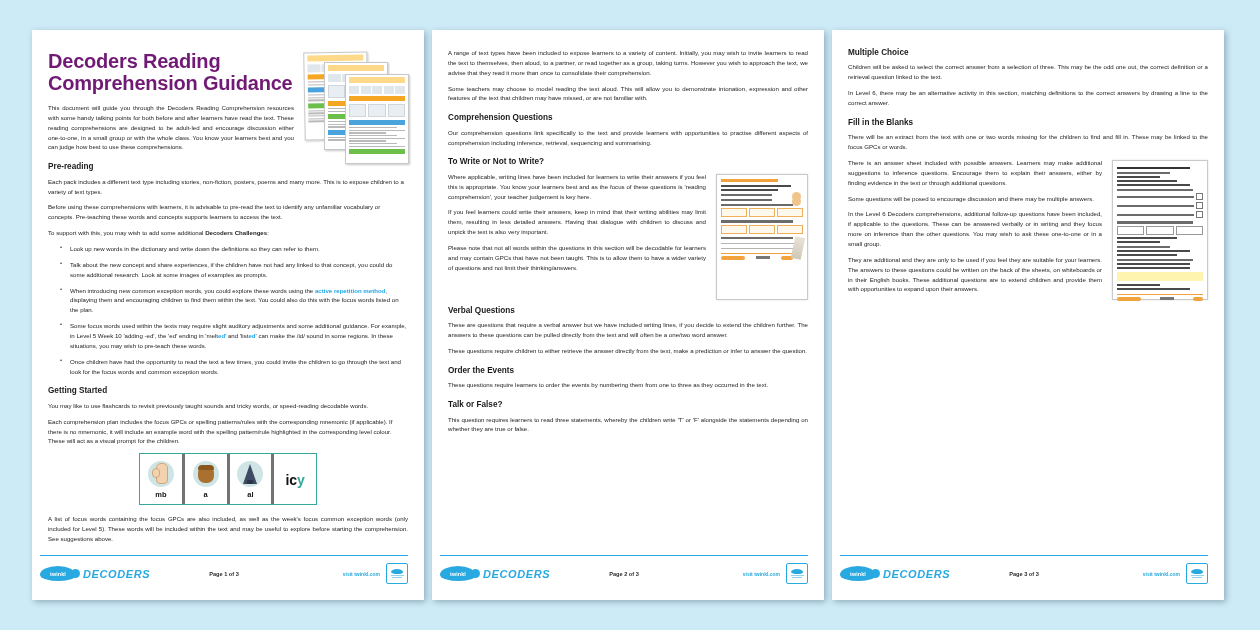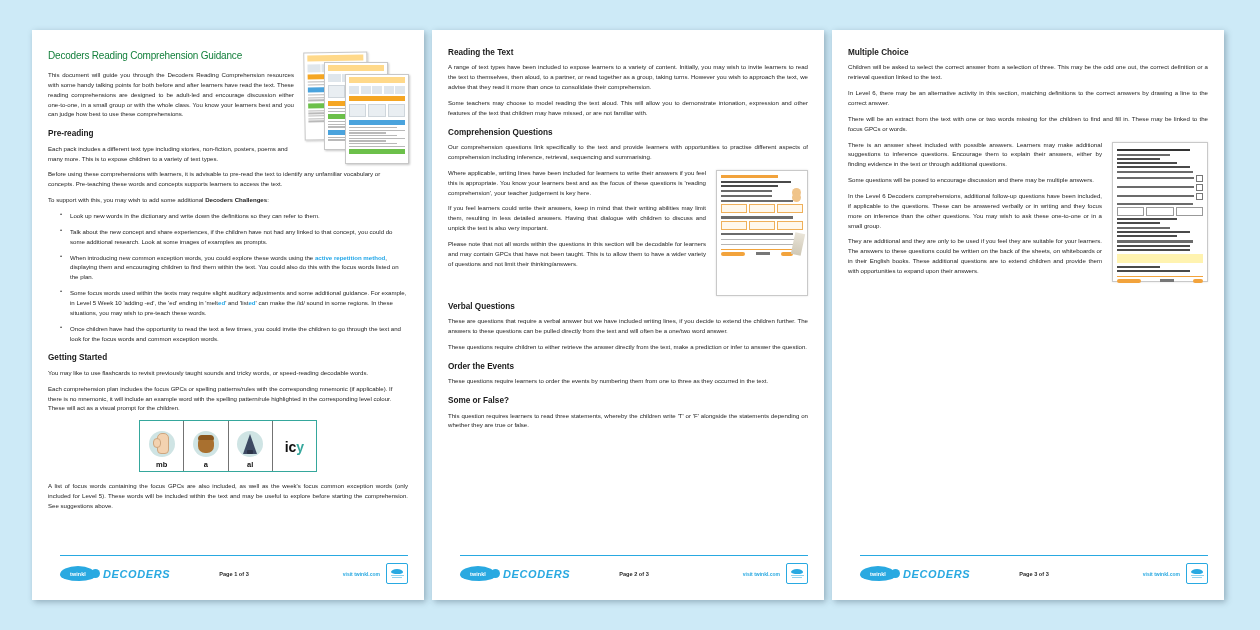--- a/index.html
+++ b/index.html
@@ -20,23 +20,23 @@
     box-shadow:2px 2px 6px rgba(40,60,80,.35);
     box-sizing:border-box;
     padding:18px 16px 0 16px;
     overflow:hidden;
   }
   #page1{left:32px;}
   #page2{left:432px;}
   #page3{left:832px;}
 
   .doc-title{
-    color:#15803d;
-    font-size:10px;
-    font-weight:normal;
+    color:#701a75;
+    font-size:20px;
+    font-weight:bold;
     letter-spacing:-.2px;
     margin:2px 0 9px 0;
     line-height:1.1;
   }
   h2.sec{
     font-size:8.2px;
     font-weight:bold;
     color:#1a1a1a;
     margin:10px 0 5px 0;
     line-height:1.15;
@@ -85,22 +85,22 @@
   .ms-cell{flex:1;height:11px;background:#e9eef2;border:.6px solid #cfd6dc;}
   .ms-grid{display:flex;gap:1.5px;margin:2px 3px;}
   .ms-grid span{flex:1;height:8px;background:#dfe6ec;}
   .ms-head{height:6px;background:#ffd98a;margin:2px 3px 3px 3px;}
 
   
   .flashcards{
     display:flex;width:176px;margin:7px auto 9px auto;border:1px solid #35a79c;
   }
   .fc{
-    flex:1;border-right:1px solid #737373;
-    display:flex;flex-direction:column;align-items:center;justify-content:flex-end;
+    flex:1;border-right:3px solid #737373;
+    display:flex;flex-direction:column;align-items:center;justify-content:center;
     padding:4px 0 2px 0;height:50px;box-sizing:border-box;
   }
   .fc:last-child{border-right:none;justify-content:center;}
   .fc-art{width:26px;height:26px;border-radius:50%;background:#cfe4e4;position:relative;overflow:hidden;}
   .thumbup{position:absolute;left:8px;top:2px;width:10px;height:19px;background:#f3d2b0;border-radius:5px 5px 4px 4px;border:.8px solid #cda67f;}
   .thumbup:after{content:"";position:absolute;left:-5px;top:4px;width:6px;height:8px;background:#f3d2b0;border:.8px solid #cda67f;border-radius:4px;}
   .acorn{position:absolute;left:5px;top:4px;width:16px;height:18px;background:#a9702f;border-radius:8px 8px 7px 7px;}
   .acorn:after{content:"";position:absolute;left:0;top:0;width:16px;height:5px;background:#8a571f;border-radius:7px 7px 2px 2px;}
   .legs{position:absolute;left:6px;top:3px;width:0;height:0;border-left:7px solid transparent;border-right:7px solid transparent;border-bottom:20px solid #3d4a63;}
   .legs:after{content:"";position:absolute;left:-3px;top:16px;width:6px;height:4px;background:#2b3347;border-radius:1px;}
@@ -129,21 +129,21 @@
   .ws-check em{display:block;height:2px;background:#6b6b6b;flex:1;}
   .ws-check s{display:block;width:5px;height:5px;border:.8px solid #777;text-decoration:none;}
   .ws-blk{height:2px;background:#4a4a4a;margin:2px 0;}
   .ws-blk.w70{width:70%;}
   .ws-blk.w85{width:85%;}
   .ws-blk.w50{width:50%;}
   .ws-hlband{height:9px;background:#fff3b0;margin:3px 0;}
 
   
   .footer{
-    position:absolute;left:28px;right:16px;bottom:16px;
+    position:absolute;left:8px;right:16px;bottom:16px;
     border-top:1.6px solid #29a9e1;padding-top:7px;
     display:flex;align-items:center;
   }
   .f-left{display:flex;align-items:center;gap:7px;width:40%;}
   .twinkl-logo{
     width:36px;height:15px;background:#29a9e1;
     border-radius:50% 50% 46% 54% / 58% 60% 40% 42%;
     position:relative;display:flex;align-items:center;justify-content:center;
   }
   .twinkl-logo:before{content:"";position:absolute;right:-4px;top:3px;width:9px;height:9px;background:#29a9e1;border-radius:50%;}
@@ -307,27 +307,27 @@
             <i class="b1"></i>
             <i class="b2"></i>
             <i class="b3"></i>
           </div>
       </div>
     </div>
   </div>
 
   <div class="page" id="page2">
 
-    <h2 class="sec" style="margin-top:0">Reading the Text</h2>
     <p class="body">A range of text types have been included to expose learners to a variety of content. Initially, you may wish to invite learners to read the text to themselves, then aloud, to a partner, or read together as a group, taking turns. However you wish to approach the text, we advise that they read it more than once to consolidate their comprehension.</p>
     <p class="body">Some teachers may choose to model reading the text aloud. This will allow you to demonstrate intonation, expression and other features of the text that children may have missed, or are not familiar with.</p>
 
     <h2 class="sec">Comprehension Questions</h2>
     <p class="body">Our comprehension questions link specifically to the text and provide learners with opportunities to practise different aspects of comprehension including inference, retrieval, sequencing and summarising.</p>
 
+    <h2 class="sec">To Write or Not to Write?</h2>
 
     <div class="ws-preview" style="width:92px;height:126px;">
       <div class="ws-title"></div>
       <div class="ws-blk w85"></div>
       <div class="ws-blk w70"></div>
       <div class="ws-q short"></div>
         <div class="ws-blob"></div>
       <div class="ws-q short"></div>
         <div class="ws-blob"></div>
       <div class="ws-q"></div>
@@ -360,21 +360,21 @@
     <p class="body">Please note that not all words within the questions in this section will be decodable for learners and may contain GPCs that have not been taught. This is to allow them to have a wider variety of questions and not limit their thinking/answers.</p>
 
     <h2 class="sec" style="clear:both">Verbal Questions</h2>
     <p class="body">These are questions that require a verbal answer but we have included writing lines, if you decide to extend the children further. The answers to these questions can be pulled directly from the text and will often be a one/two word answer.</p>
 
     <p class="body">These questions require children to either retrieve the answer directly from the text, make a prediction or infer to answer the question.</p>
 
     <h2 class="sec">Order the Events</h2>
     <p class="body">These questions require learners to order the events by numbering them from one to three as they occurred in the text.</p>
 
-    <h2 class="sec">Some or False?</h2>
+    <h2 class="sec">Talk or False?</h2>
     <p class="body">This question requires learners to read three statements, whereby the children write 'T' or 'F' alongside the statements depending on whether they are true or false.</p>
 
     <div class="footer">
       <div class="f-left">
         <div class="twinkl-logo">
             <span>twinkl</span>
           </div>
         <div class="decoders-word">DECODERS</div>
       </div>
       <div class="f-center">Page 2 of 3</div>
@@ -388,20 +388,21 @@
       </div>
     </div>
   </div>
 
   <div class="page" id="page3">
 
     <h2 class="sec" style="margin-top:0">Multiple Choice</h2>
     <p class="body">Children will be asked to select the correct answer from a selection of three. This may be the odd one out, the correct definition or a retrieval question linked to the text.</p>
     <p class="body">In Level 6, there may be an alternative activity in this section, matching definitions to the correct answers by drawing a line to the correct answer.</p>
 
+    <h2 class="sec">Fill in the Blanks</h2>
     <p class="body">There will be an extract from the text with one or two words missing for the children to find and fill in. These may be linked to the focus GPCs or words.</p>
 
 
     <div class="ws-preview" style="width:96px;height:140px;">
       <div class="ws-blk w85" style="background:#333"></div>
       <div class="ws-q short"></div>
       <div class="ws-blk w50"></div>
         <div class="ws-blk w70"></div>
         <div class="ws-blk w85"></div>
       <div class="ws-q"></div>

